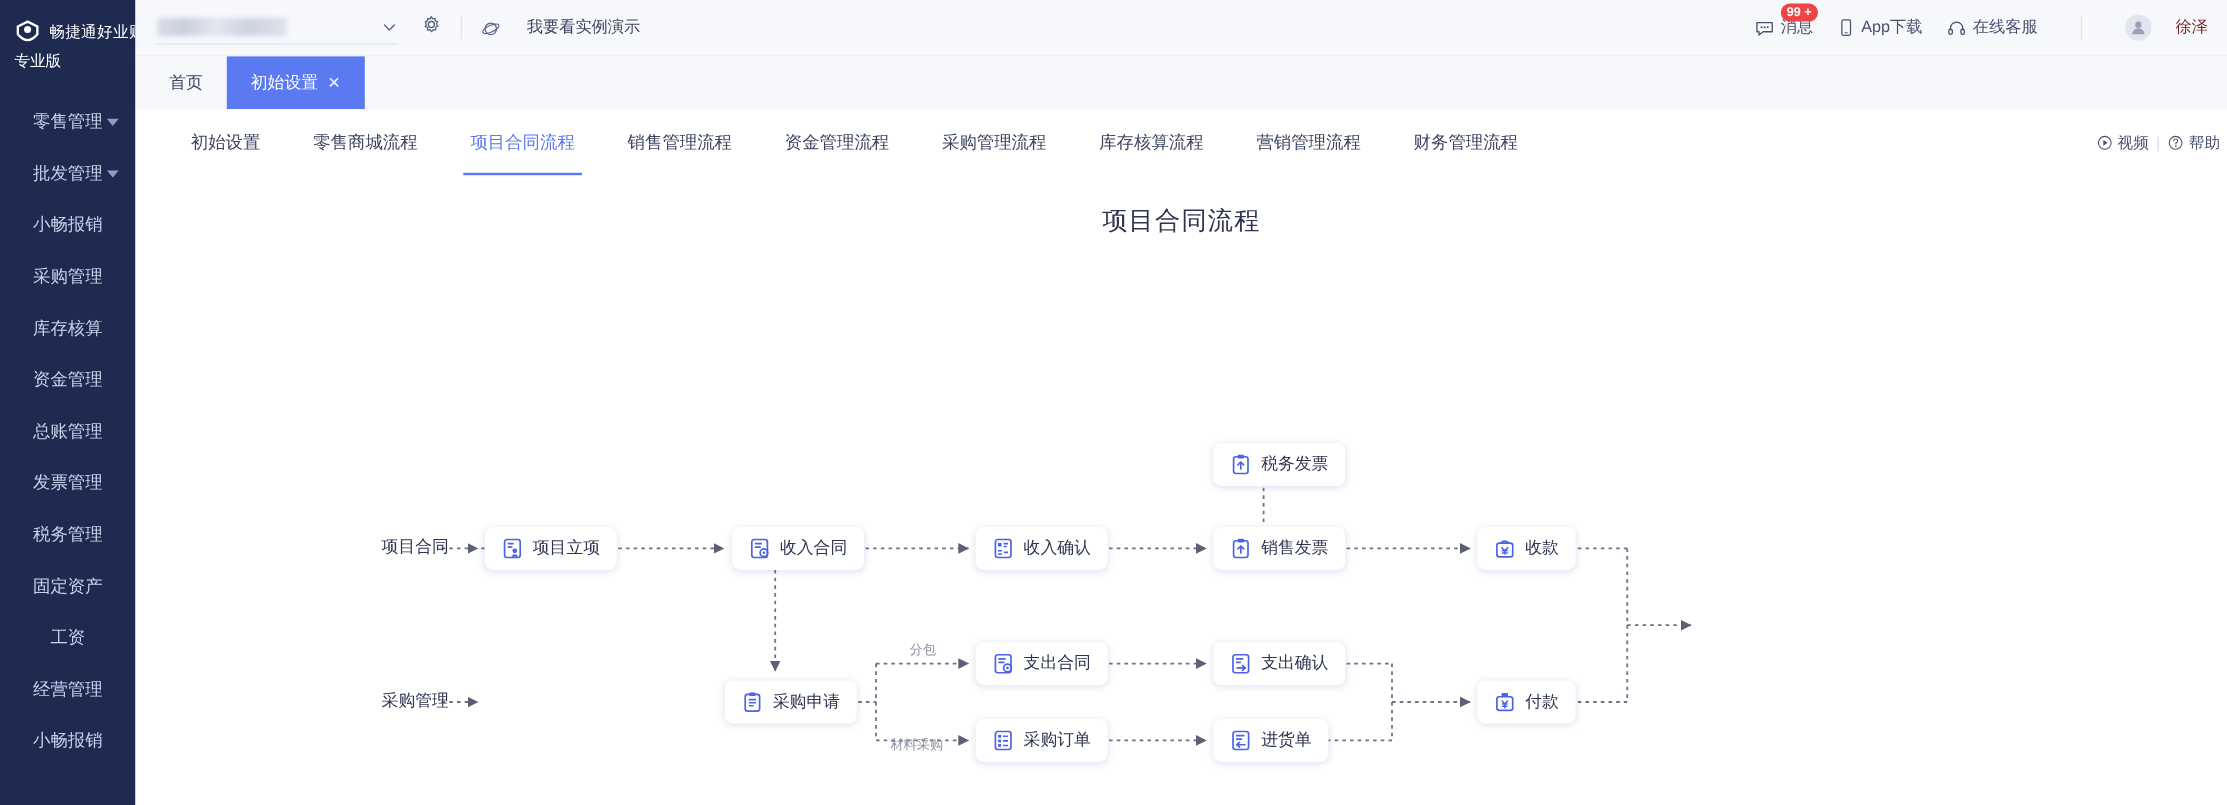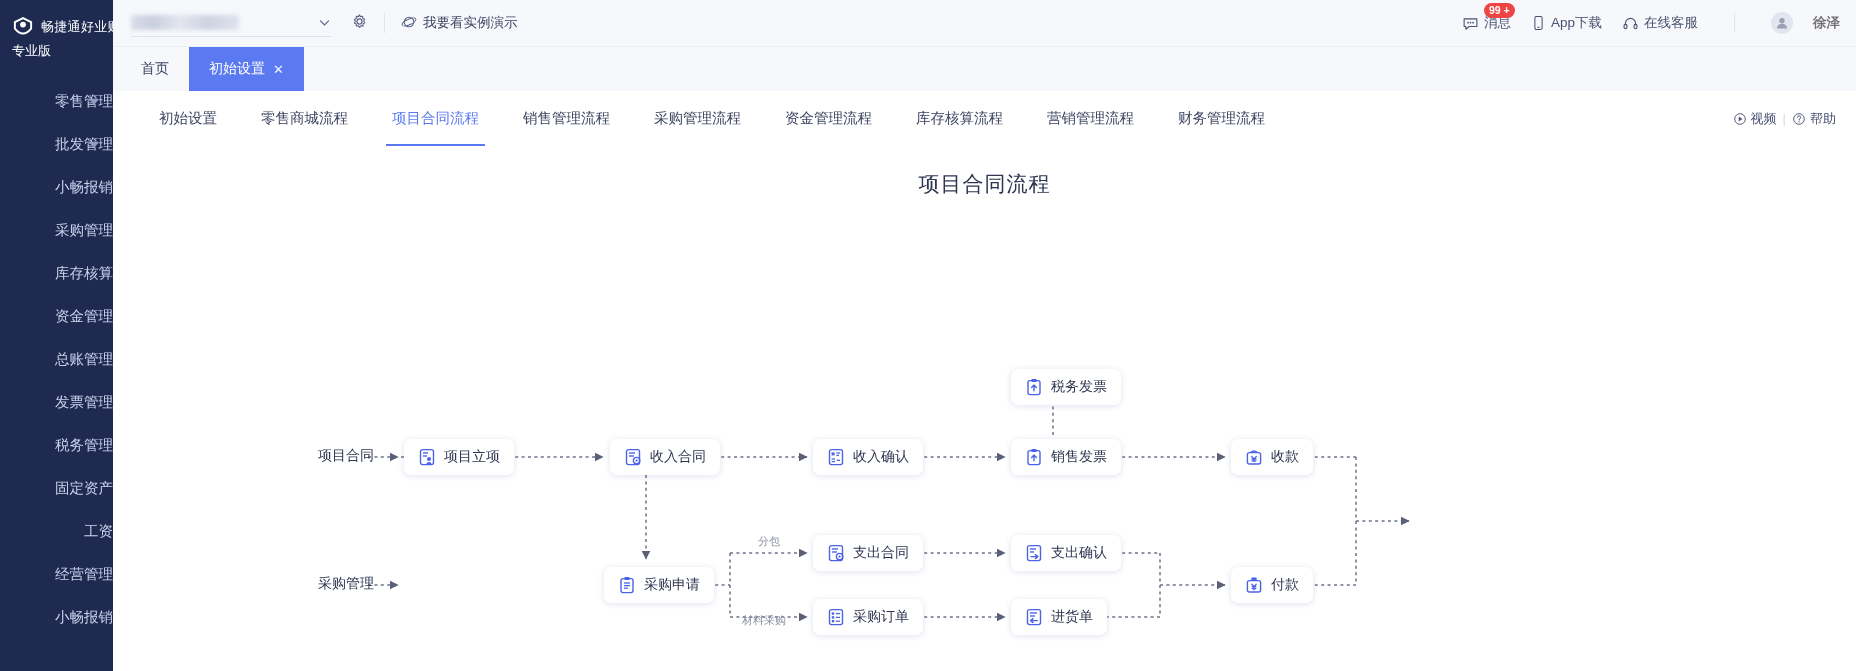--- a/index.html
+++ b/index.html
@@ -21,21 +21,21 @@
   .brand-name {
     color: #ffffff; font-size: 13px; letter-spacing: .3px;
     white-space: nowrap; overflow: hidden;
   }
   .brand-sub {
     color: #ffffff; font-size: 13px; padding-left: 12px;
     margin-top: 2px; text-align: left;
   }
   .nav { margin-top: 16px; }
   .nav-item {
-    height: 43px; display: flex; align-items: center; justify-content: flex-end;
+    height: 43px; display: flex; align-items: center; justify-content: center;
     color: #c9d2ec; font-size: 14.5px; cursor: pointer; position: relative;
     gap: 6px;
   }
   .caret {
     width: 0; height: 0; border-left: 5px solid transparent;
     border-right: 5px solid transparent; border-top: 6px solid #8e9bc4;
     position: absolute; right: 14px;
   }
 
   
@@ -50,38 +50,38 @@
   }
   .org-blur {
     width: 108px; height: 15px; border-radius: 2px;
     background: linear-gradient(100deg,#d9dde8 0%,#c9cfdd 22%,#e3e6ef 45%,#cdd3e1 70%,#dfe2ec 100%);
     filter: blur(2.2px);
   }
   .chev { width: 13px; height: 13px; color: #5b6486; }
   .gear { margin-left: 20px; cursor: pointer; color: #5b6486; }
   .divider-v { width: 1px; height: 20px; background: #e1e4ee; margin: 0 16px; }
   .demo-link {
-    display: flex; align-items: flex-start; gap: 6px; color: #3d4460;
+    display: flex; align-items: flex-end; gap: 22px; color: #3d4460;
     font-size: 13.5px; cursor: pointer;
   }
   .topbar-right {
     margin-left: auto; display: flex; align-items: center; gap: 20px;
     color: #4a5170; font-size: 13.5px;
   }
   .tb-item { display: flex; align-items: center; gap: 5px; cursor: pointer; position: relative; }
   .badge {
     position: absolute; top: -11px; left: 22px; background: #ef4444; color: #fff;
     font-size: 10.5px; border-radius: 9px; padding: 1px 5px 1px 5px; line-height: 13px;
     font-weight: bold; white-space: nowrap;
   }
   .avatar {
     width: 22px; height: 22px; border-radius: 50%; background: #e3e5ee;
     display: flex; align-items: center; justify-content: center;
   }
-  .user-name { font-size: 13.5px; color: #737373; font-weight: bold; }
+  .user-name { font-size: 13.5px; color: #7f1d1d; }
 
   
   .wintabs {
     height: 44px; background: #f7f8fc; display: flex; align-items: stretch;
     padding-left: 8px;
   }
   .wintab {
     display: flex; align-items: center; gap: 8px; padding: 0 20px;
     font-size: 14px; color: #3d4460; cursor: pointer;
   }
@@ -102,21 +102,21 @@
     height: 55px; display: flex; align-items: center; position: relative;
     white-space: nowrap;
   }
   .subtab.active { color: #5b79f0; }
   .subtab.active::after {
     content: ""; position: absolute; left: 16px; right: 16px; bottom: 0;
     height: 2px; background: #5b79f0;
   }
   .subtabs-right {
     margin-left: auto; display: flex; align-items: center; gap: 6px;
-    padding-right: 20px; font-size: 13px; color: #4a5170; white-space: nowrap;
+    padding-right: 6px; font-size: 13px; color: #4a5170; white-space: nowrap;
   }
   .sr-item { display: flex; align-items: center; gap: 4px; cursor: pointer; }
   .sr-sep { color: #d6d9e4; }
 
   .flow-title {
     text-align: center; font-size: 21px; color: #2f3550; margin-top: 24px;
     letter-spacing: 1px;
   }
 
   
@@ -278,24 +278,24 @@
           <div class="subtab">
             <span>零售商城流程</span>
           </div>
           <div class="subtab active">
             <span>项目合同流程</span>
           </div>
           <div class="subtab">
             <span>销售管理流程</span>
           </div>
           <div class="subtab">
+            <span>资金管理流程</span>
+          </div>
+          <div class="subtab">
             <span>采购管理流程</span>
-          </div>
-          <div class="subtab">
-            <span>资金管理流程</span>
           </div>
           <div class="subtab">
             <span>库存核算流程</span>
           </div>
           <div class="subtab">
             <span>营销管理流程</span>
           </div>
           <div class="subtab">
             <span>财务管理流程</span>
           </div>

